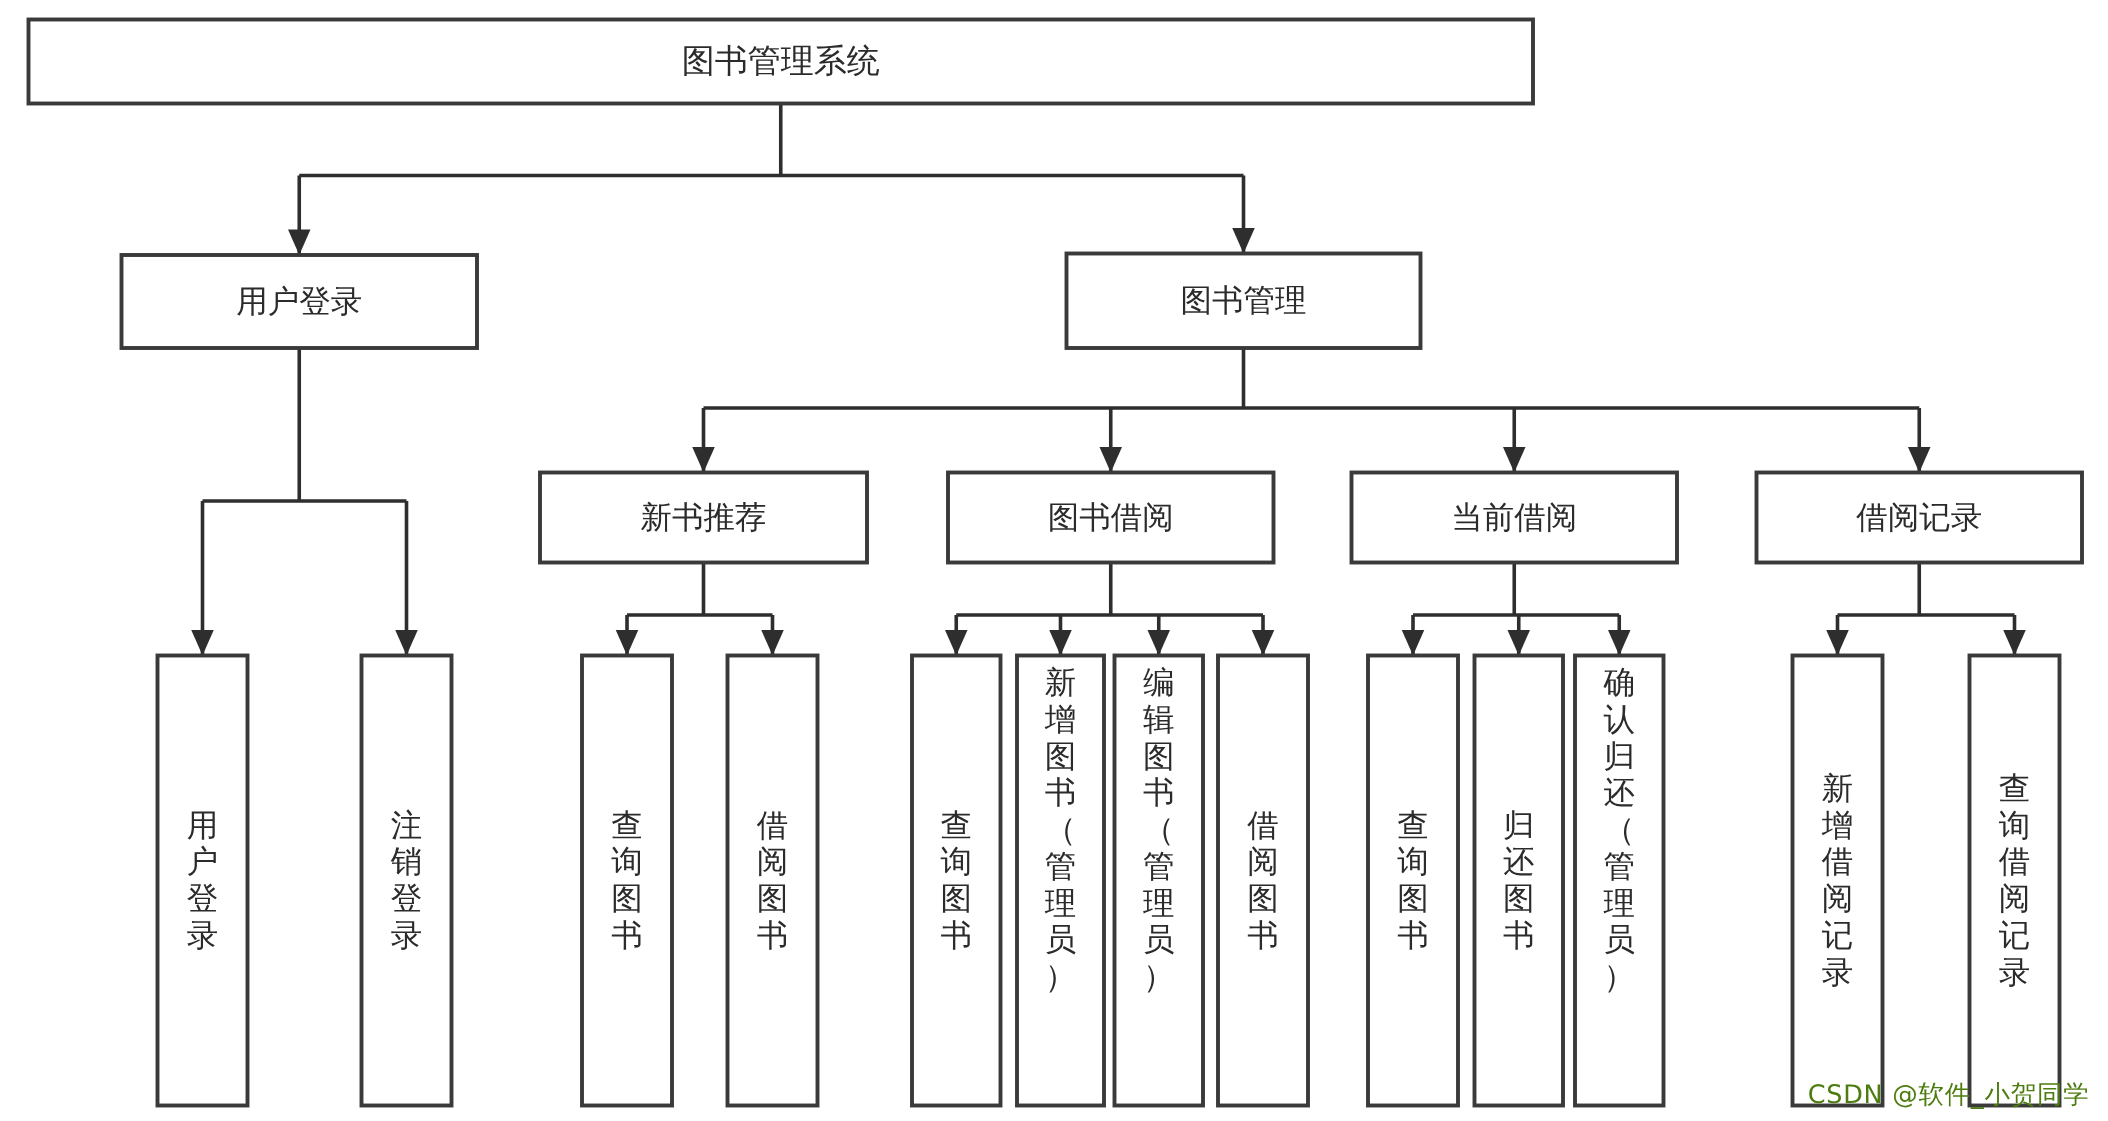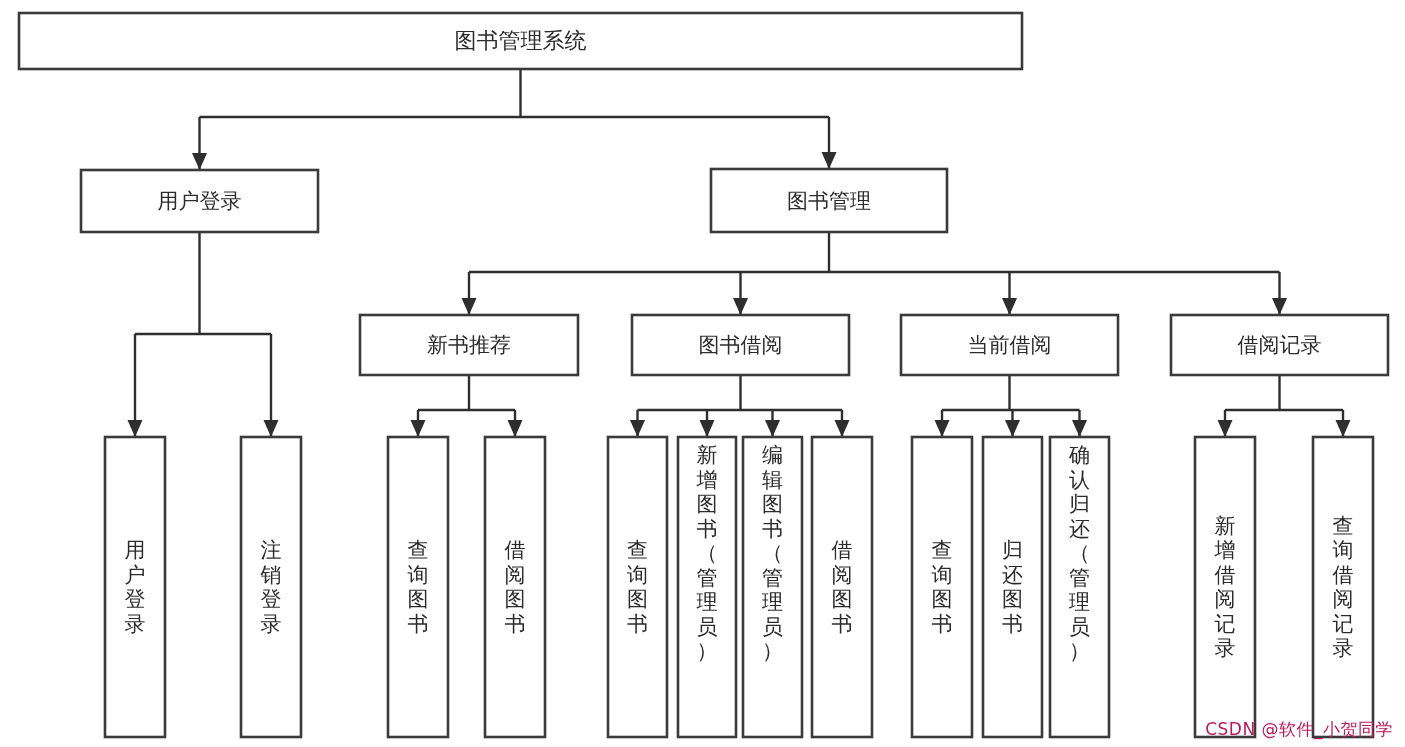--- a/index.html
+++ b/index.html
@@ -57,21 +57,21 @@
   .arrow-head {
     fill: #2e2e2e;
     stroke: none;
   }
   .watermark {
     position: absolute;
     right: 12px;
     bottom: 6px;
     font-family: "DejaVu Sans", "Liberation Sans", sans-serif;
     font-size: 17px;
-    color: #be185d;
+    color: #4d7c0f;
     white-space: nowrap;
     letter-spacing: 0.5px;
     user-select: none;
   }
 </style>
 </head>
 <body>
 
 <div id="diagram-root">
   <svg class="diagram-canvas" viewBox="0 0 1405 747">

